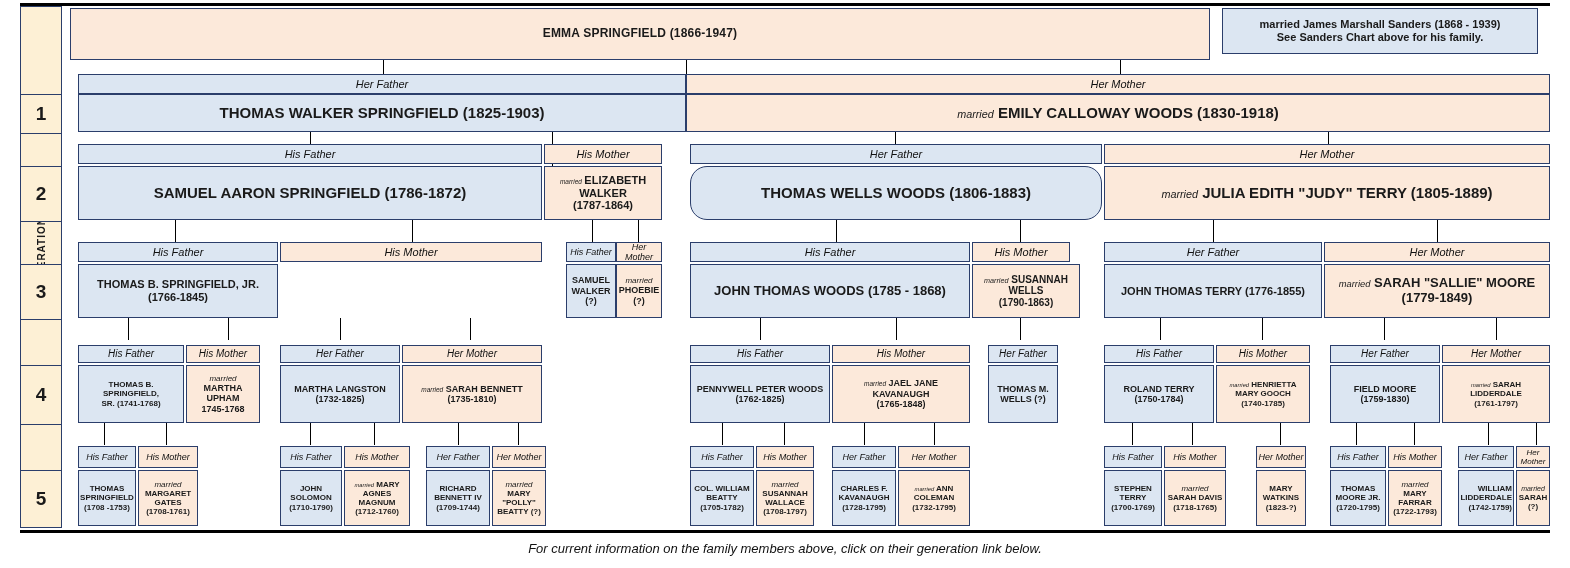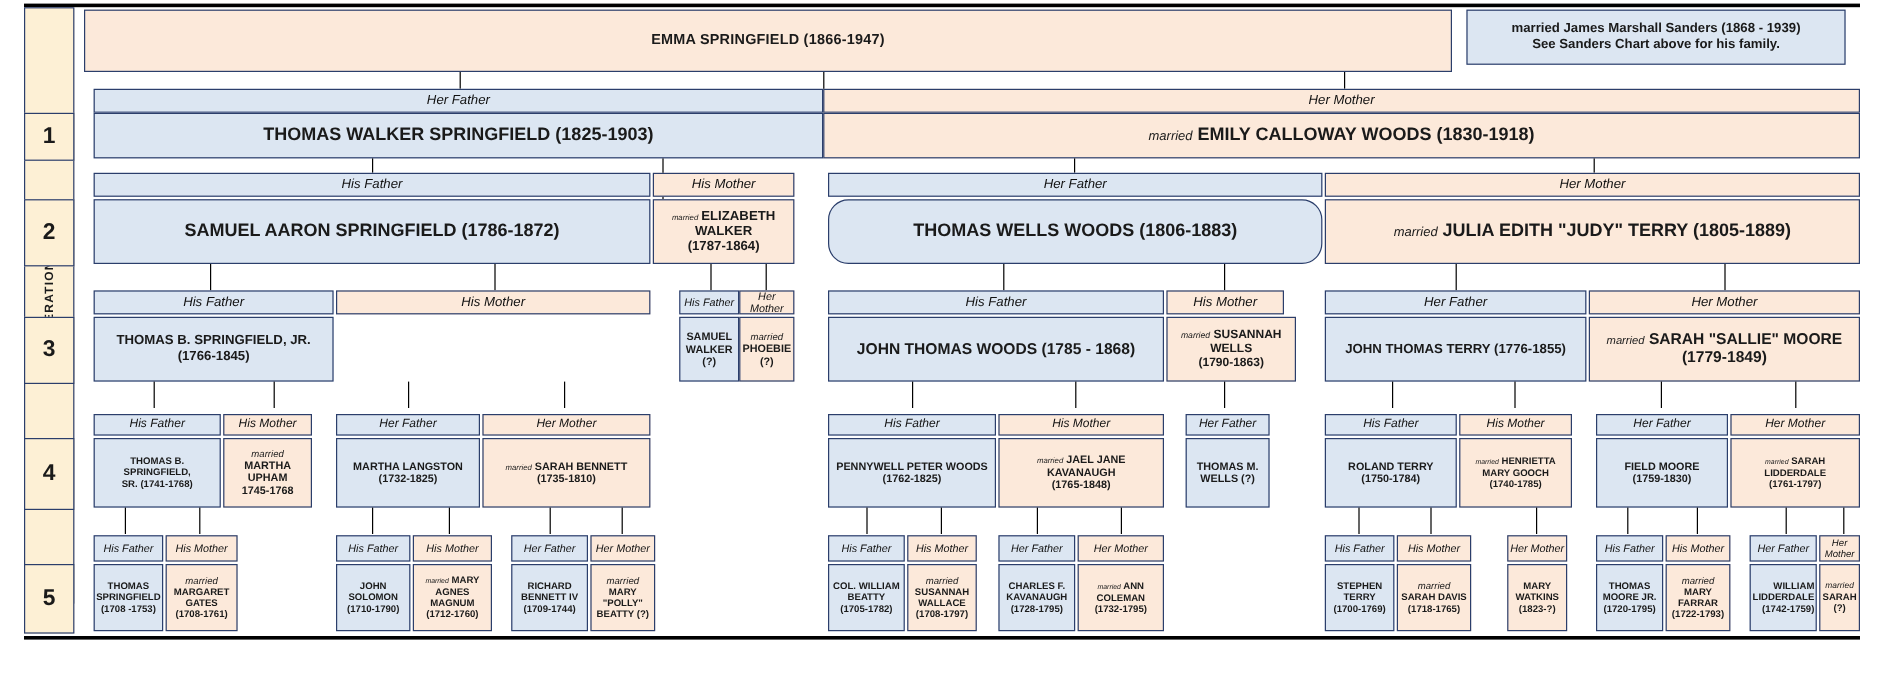--- a/index.html
+++ b/index.html
@@ -485,14 +485,17 @@
     <div class="n8">WILLIAM</div>
     <div class="n8">LIDDERDALE</div>
     <div class="n8">(1742-1759)</div>
   </div>
   <div class="box peach" style="left:1516px;top:470px;width:34px;height:56px;padding:1px;">
     <div class="mar" style="font-size:7px;">married</div>
     <div class="n8">SARAH</div>
     <div class="n8">(?)</div>
   </div>
 
+  <div class="footer">
+    <span>For current information on the family members above, click on their generation link below.</span>
+  </div>
 
 </div>
 
 </body></html>

